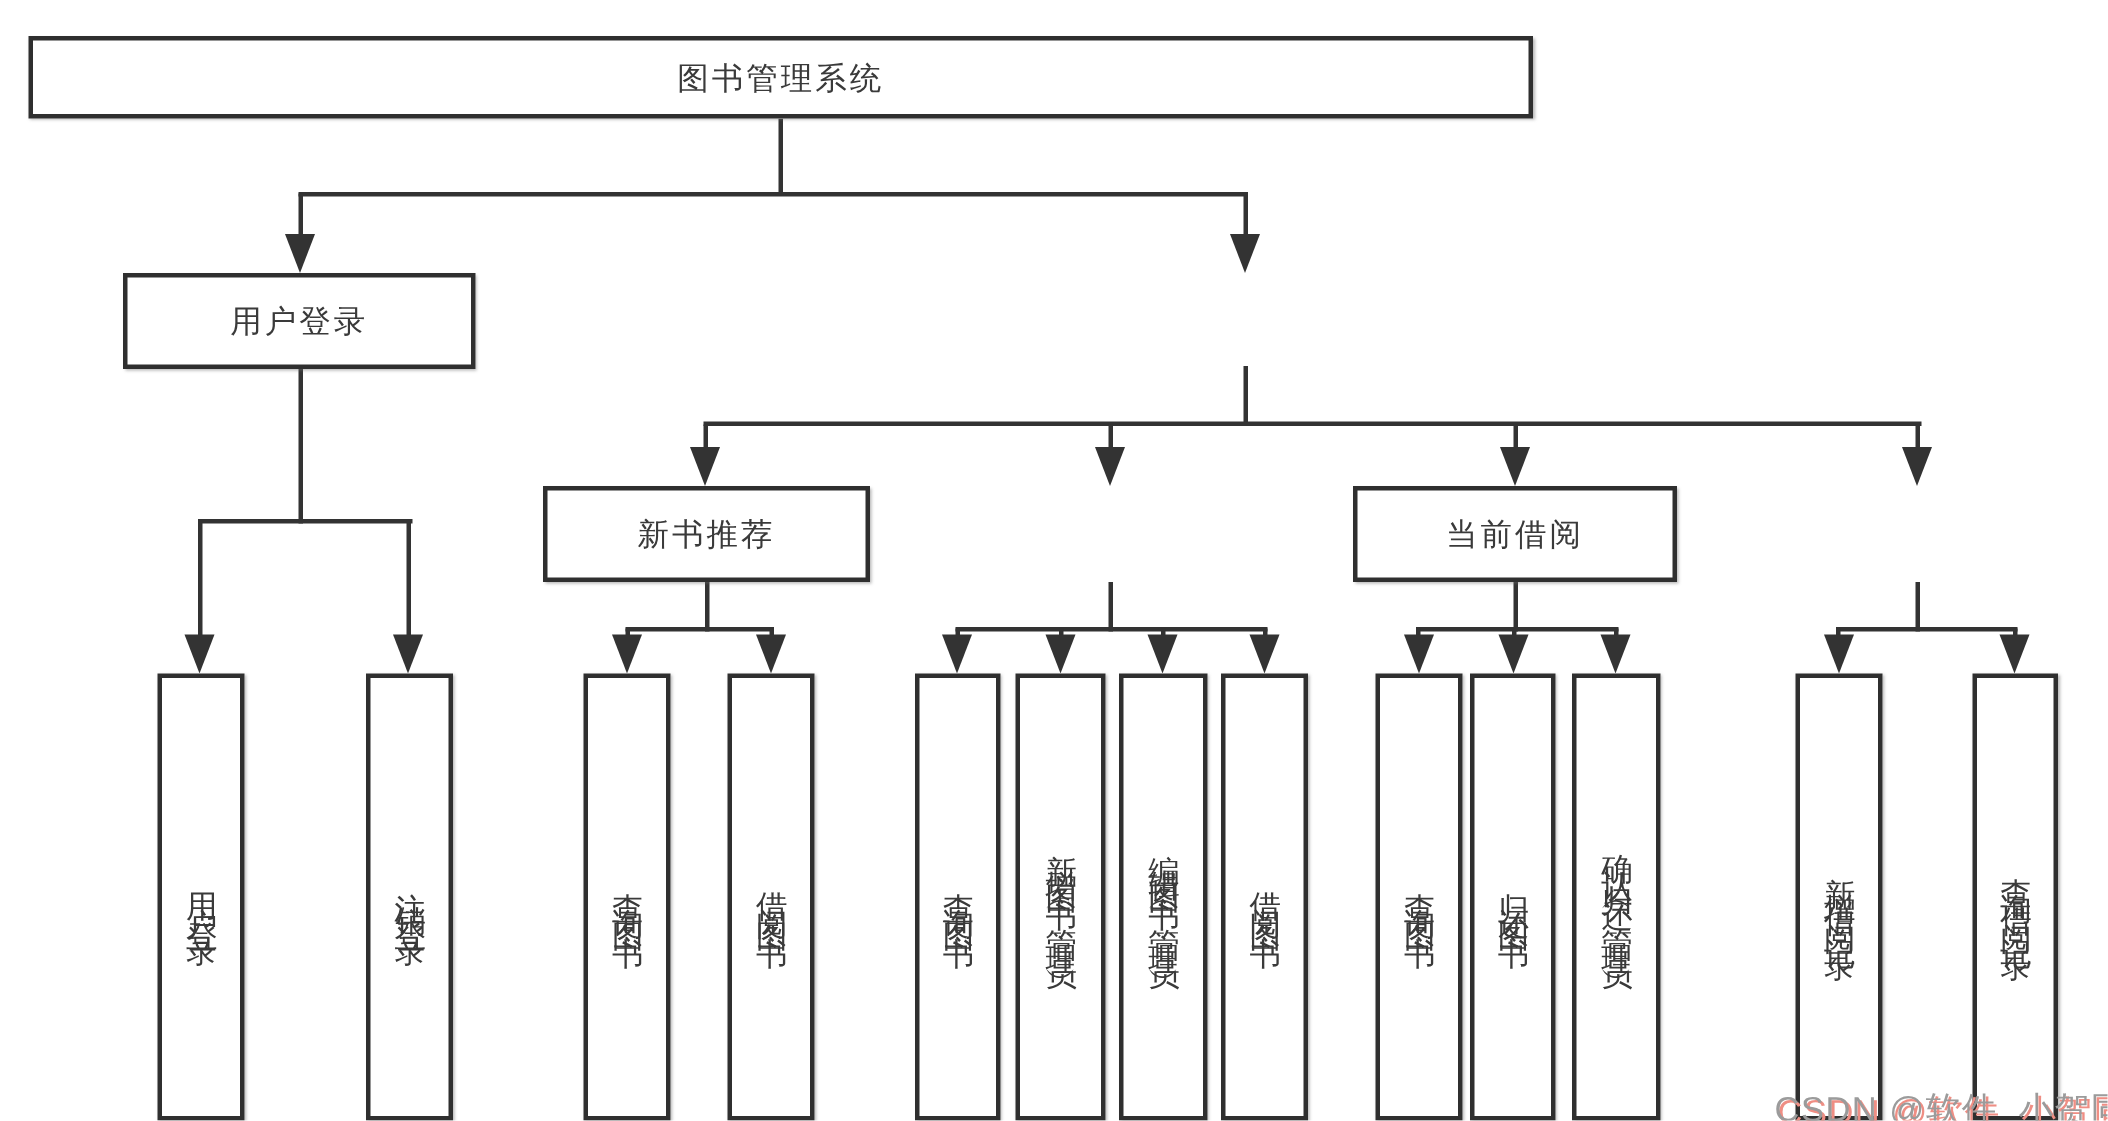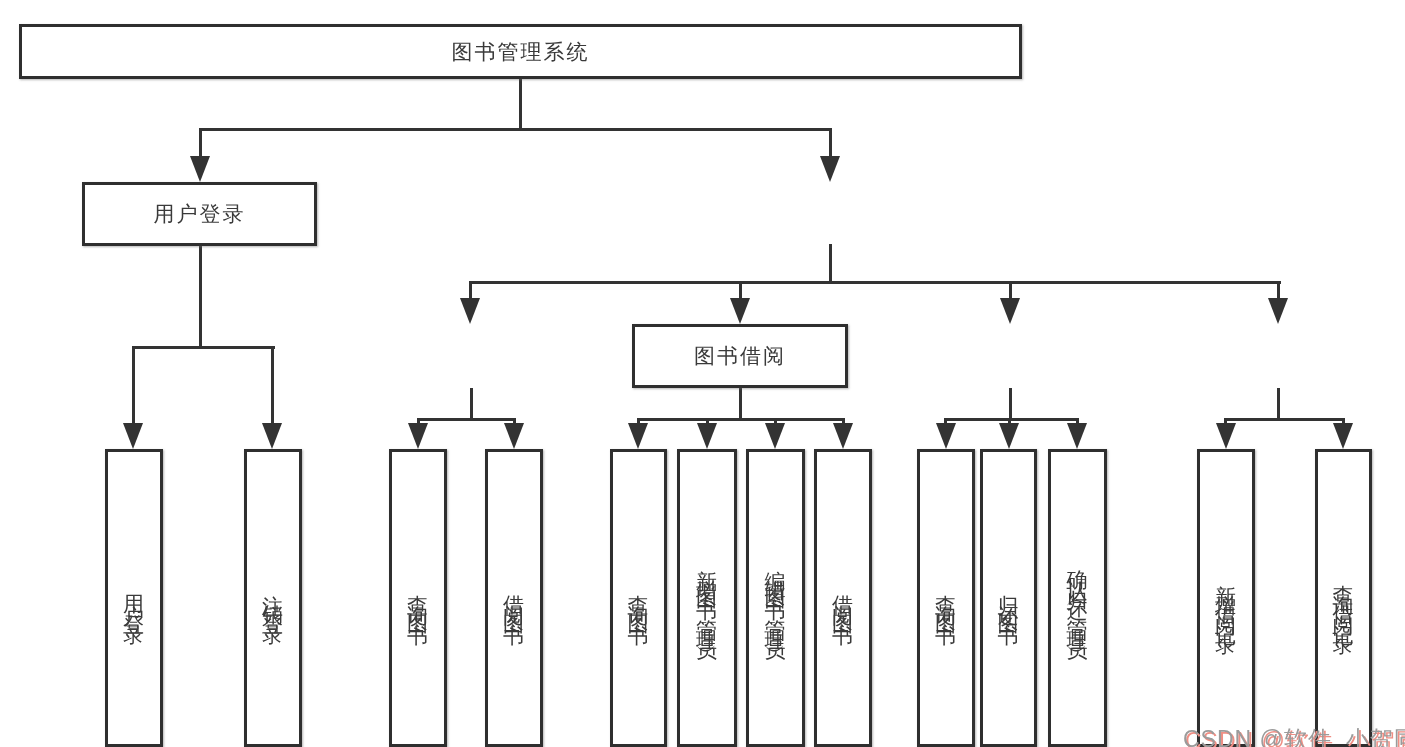--- a/index.html
+++ b/index.html
@@ -86,22 +86,25 @@
   <div class="ah" style="left:1333px;top:411px"></div>
 
   <div class="box" style="left:19px;top:12px;width:1003px;height:55px">
     <span>图书管理系统</span>
   </div>
 
   <div class="box" style="left:82px;top:170px;width:235px;height:64px">
     <span>用户登录</span>
   </div>
 
-  <div class="box" style="left:632px;top:312px;width:216px;height:64px">
-    <span>图书借阅</span>
+  <div class="box" style="left:362px;top:312px;width:218px;height:64px">
+    <span>新书推荐</span>
+  </div>
+  <div class="box" style="left:902px;top:312px;width:216px;height:64px">
+    <span>当前借阅</span>
   </div>
 
   <div class="box" style="left:105px;top:437px;width:58px;height:298px">
     <span class="vlabel">用户登录</span>
   </div>
   <div class="box" style="left:244px;top:437px;width:58px;height:298px">
     <span class="vlabel">注销登录</span>
   </div>
 
   <div class="box" style="left:389px;top:437px;width:58px;height:298px">

